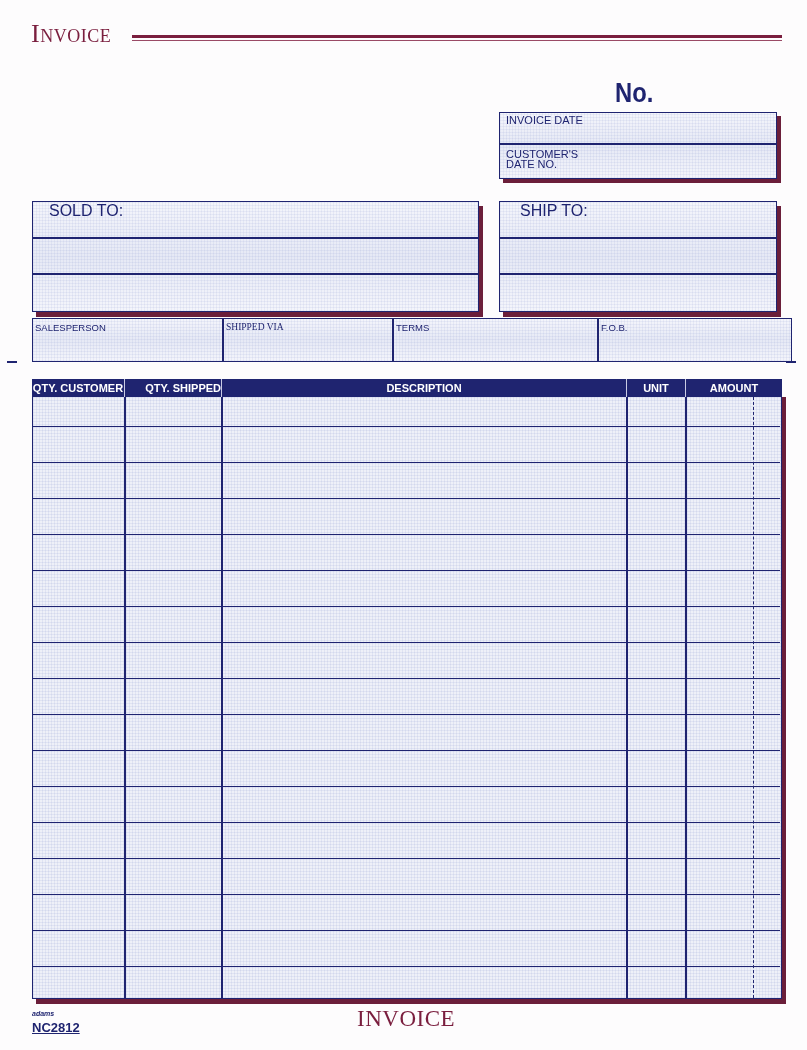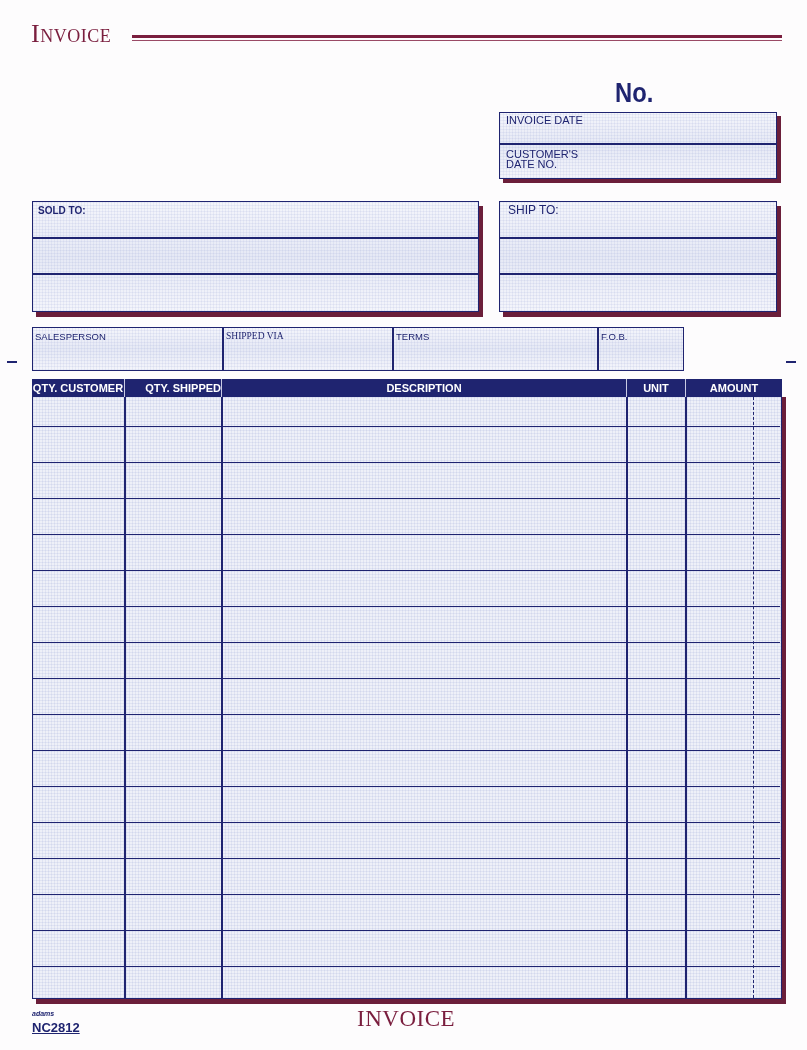--- a/index.html
+++ b/index.html
@@ -81,44 +81,44 @@
     <div class="hline" style="top:30px;"></div>
     <span class="lbl" style="left:6px;top:36px;">CUSTOMER'S</span>
     <span class="lbl" style="left:6px;top:46px;">DATE NO.</span>
     <div style="position:absolute;left:0;top:32px;width:100%;height:33px;"></div>
   </div>
 </div>
 
 <div class="shadow-box">
   <div class="shadow" style="left:36px;top:206px;width:447px;height:111px;"></div>
   <div class="box" style="left:32px;top:201px;width:447px;height:111px;">
-    <span class="lbl" style="left:5px;top:3px;font-size:10px;font-weight:bold;">SOLD TO:</span>
+    <span class="lbl" style="left:16px;top:3px;font-size:16px;">SOLD TO:</span>
     <div style="position:absolute;left:0;top:0;width:100%;height:35px;"></div>
     <div class="hline" style="top:35px;"></div>
     <div style="position:absolute;left:0;top:37px;width:100%;height:34px;"></div>
     <div class="hline" style="top:71px;"></div>
     <div style="position:absolute;left:0;top:73px;width:100%;height:35px;"></div>
   </div>
 </div>
 
 <div class="shadow-box">
   <div class="shadow" style="left:503px;top:206px;width:278px;height:111px;"></div>
   <div class="box" style="left:499px;top:201px;width:278px;height:111px;">
-    <span class="lbl" style="left:8px;top:3px;font-size:12px;">SHIP TO:</span>
+    <span class="lbl" style="left:20px;top:3px;font-size:16px;">SHIP TO:</span>
     <div style="position:absolute;left:0;top:0;width:100%;height:35px;"></div>
     <div class="hline" style="top:35px;"></div>
     <div style="position:absolute;left:0;top:37px;width:100%;height:34px;"></div>
     <div class="hline" style="top:71px;"></div>
     <div style="position:absolute;left:0;top:73px;width:100%;height:35px;"></div>
   </div>
 </div>
 
 <div class="tick" style="left:7px;top:361px;"></div>
 <div class="tick" style="left:786px;top:361px;"></div>
-<div class="box" style="left:32px;top:327px;width:652px;height:44px;">
+<div class="box" style="left:32px;top:318px;width:760px;height:44px;">
   <div style="position:absolute;left:0;top:0;width:189px;height:100%;">
     <span class="lbl lbl-sm" style="left:2px;top:3px;">SALESPERSON</span>
   </div>
   <div class="vline" style="left:189px;"></div>
   <div style="position:absolute;left:191px;top:0;width:168px;height:100%;">
     <span class="lbl lbl-sm" style="left:2px;top:3px;font-family:Liberation Serif, serif;">SHIPPED VIA</span>
   </div>
   <div class="vline" style="left:359px;"></div>
   <div style="position:absolute;left:361px;top:0;width:203px;height:100%;">
     <span class="lbl lbl-sm" style="left:2px;top:3px;">TERMS</span>

